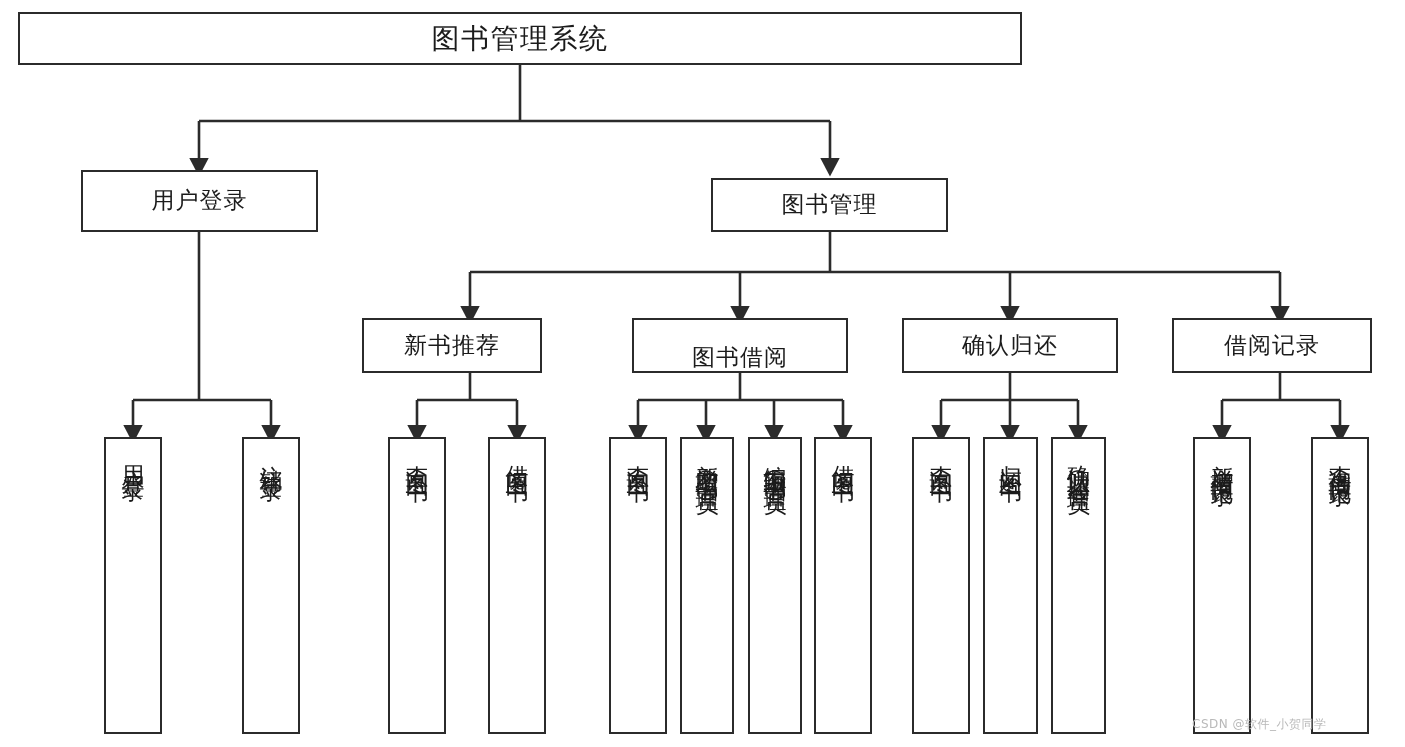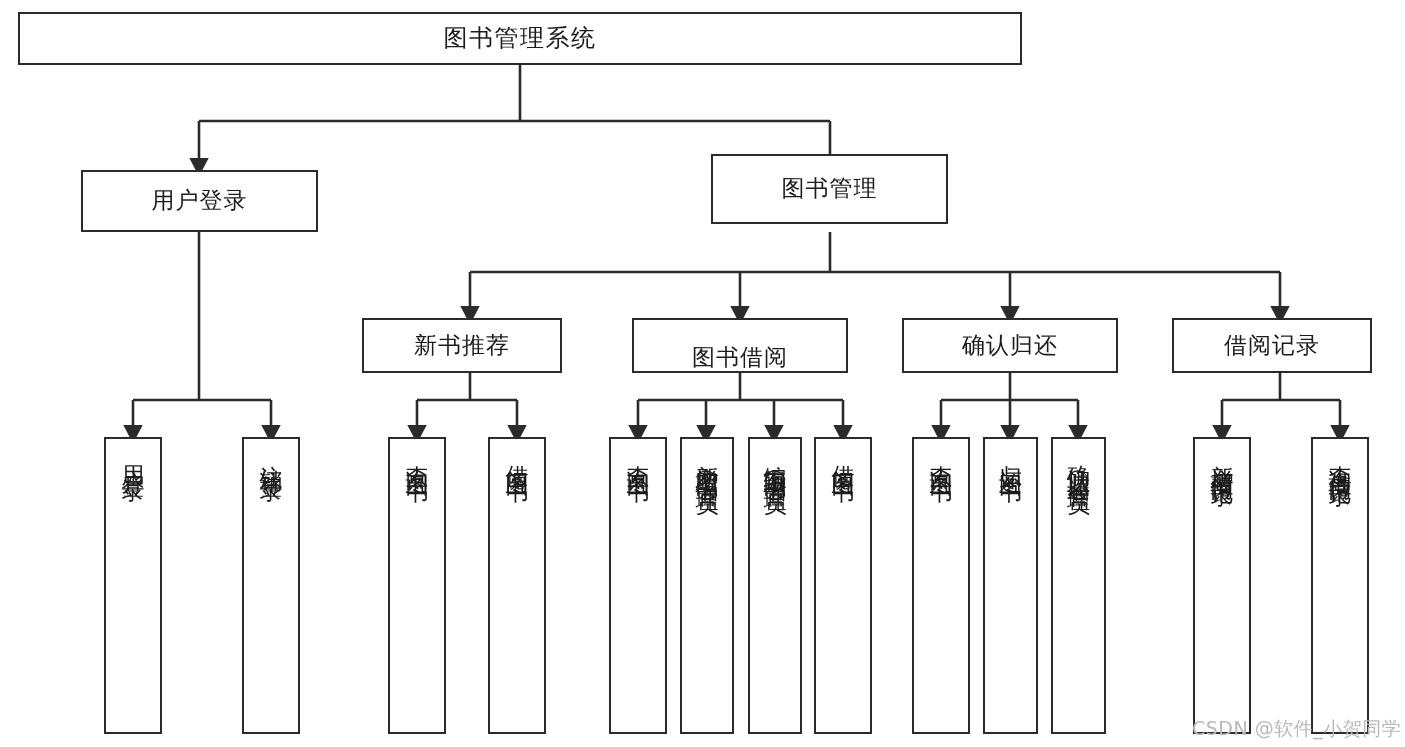--- a/index.html
+++ b/index.html
@@ -41,21 +41,21 @@
     line-height: 1.12;
     white-space: nowrap;
     text-align: center;
   }
   
   .node.horiz .node-label {
     font-size: 23px;
     letter-spacing: 1px;
   }
   .node.root .node-label {
-    font-size: 24px;
+    font-size: 28px;
     letter-spacing: 1.5px;
   }
   
   .node.vert {
     align-items: flex-start;
     justify-content: center;
     padding-top: 8px;
   }
   .node.vert .node-label {
     writing-mode: vertical-rl;
@@ -64,21 +64,21 @@
     letter-spacing: 5px;
     line-height: 1;
     white-space: nowrap;
   }
   .node.vert.tall .node-label {
     letter-spacing: 4px;
   }
   .watermark {
     position: absolute;
     color: #b9b9b9;
-    font-size: 19px;
+    font-size: 12px;
     white-space: nowrap;
     z-index: 5;
     letter-spacing: 0.5px;
   }
 </style>
 </head>
 <body>
 
 <div id="diagram-root">
 
@@ -136,25 +136,25 @@
   </svg>
 
   <div class="node horiz root" style="left:18px; top:12px; width:1004px; height:53px;">
     <span class="node-label">图书管理系统</span>
   </div>
 
   <div class="node horiz" style="left:81px; top:170px; width:237px; height:62px;">
     <span class="node-label">用户登录</span>
   </div>
 
-  <div class="node horiz" style="left:711px; top:154px; width:237px; height:70px;">
+  <div class="node horiz" style="left:711px; top:178px; width:237px; height:54px;">
     <span class="node-label">图书管理</span>
   </div>
 
-  <div class="node horiz" style="left:362px; top:318px; width:200px; height:55px;">
+  <div class="node horiz" style="left:362px; top:318px; width:180px; height:55px;">
     <span class="node-label">新书推荐</span>
   </div>
 
   <div class="node horiz" style="left:632px; top:318px; width:216px; height:55px;align-items:flex-end;">
     <span class="node-label">图书借阅</span>
   </div>
 
   <div class="node horiz" style="left:902px; top:318px; width:216px; height:55px;">
     <span class="node-label">确认归还</span>
   </div>

